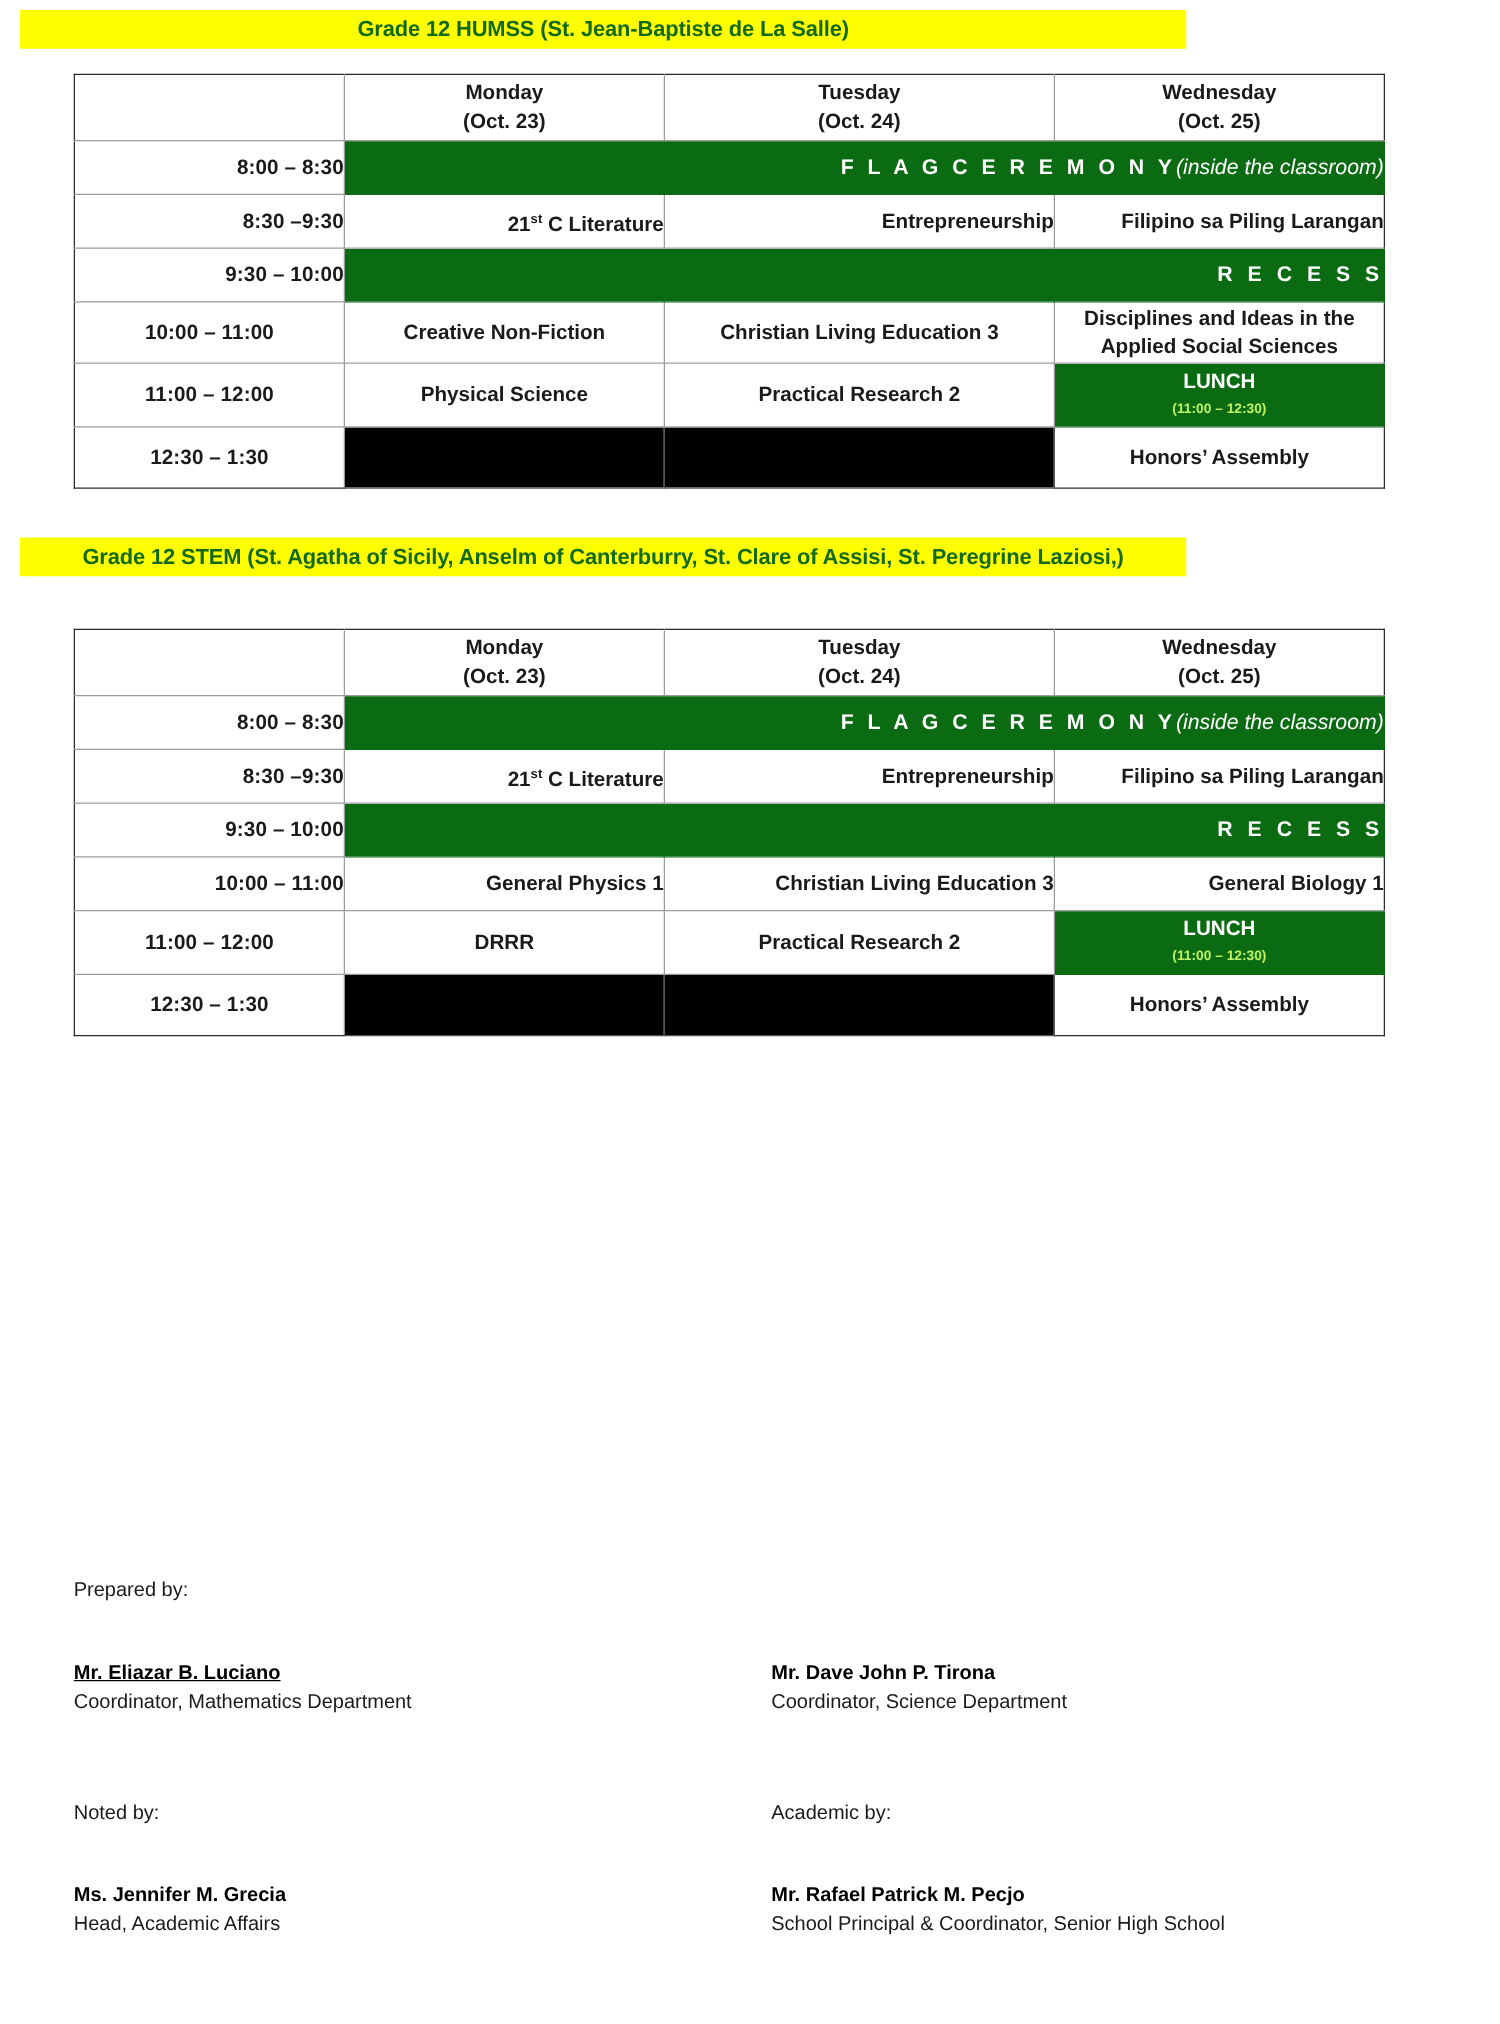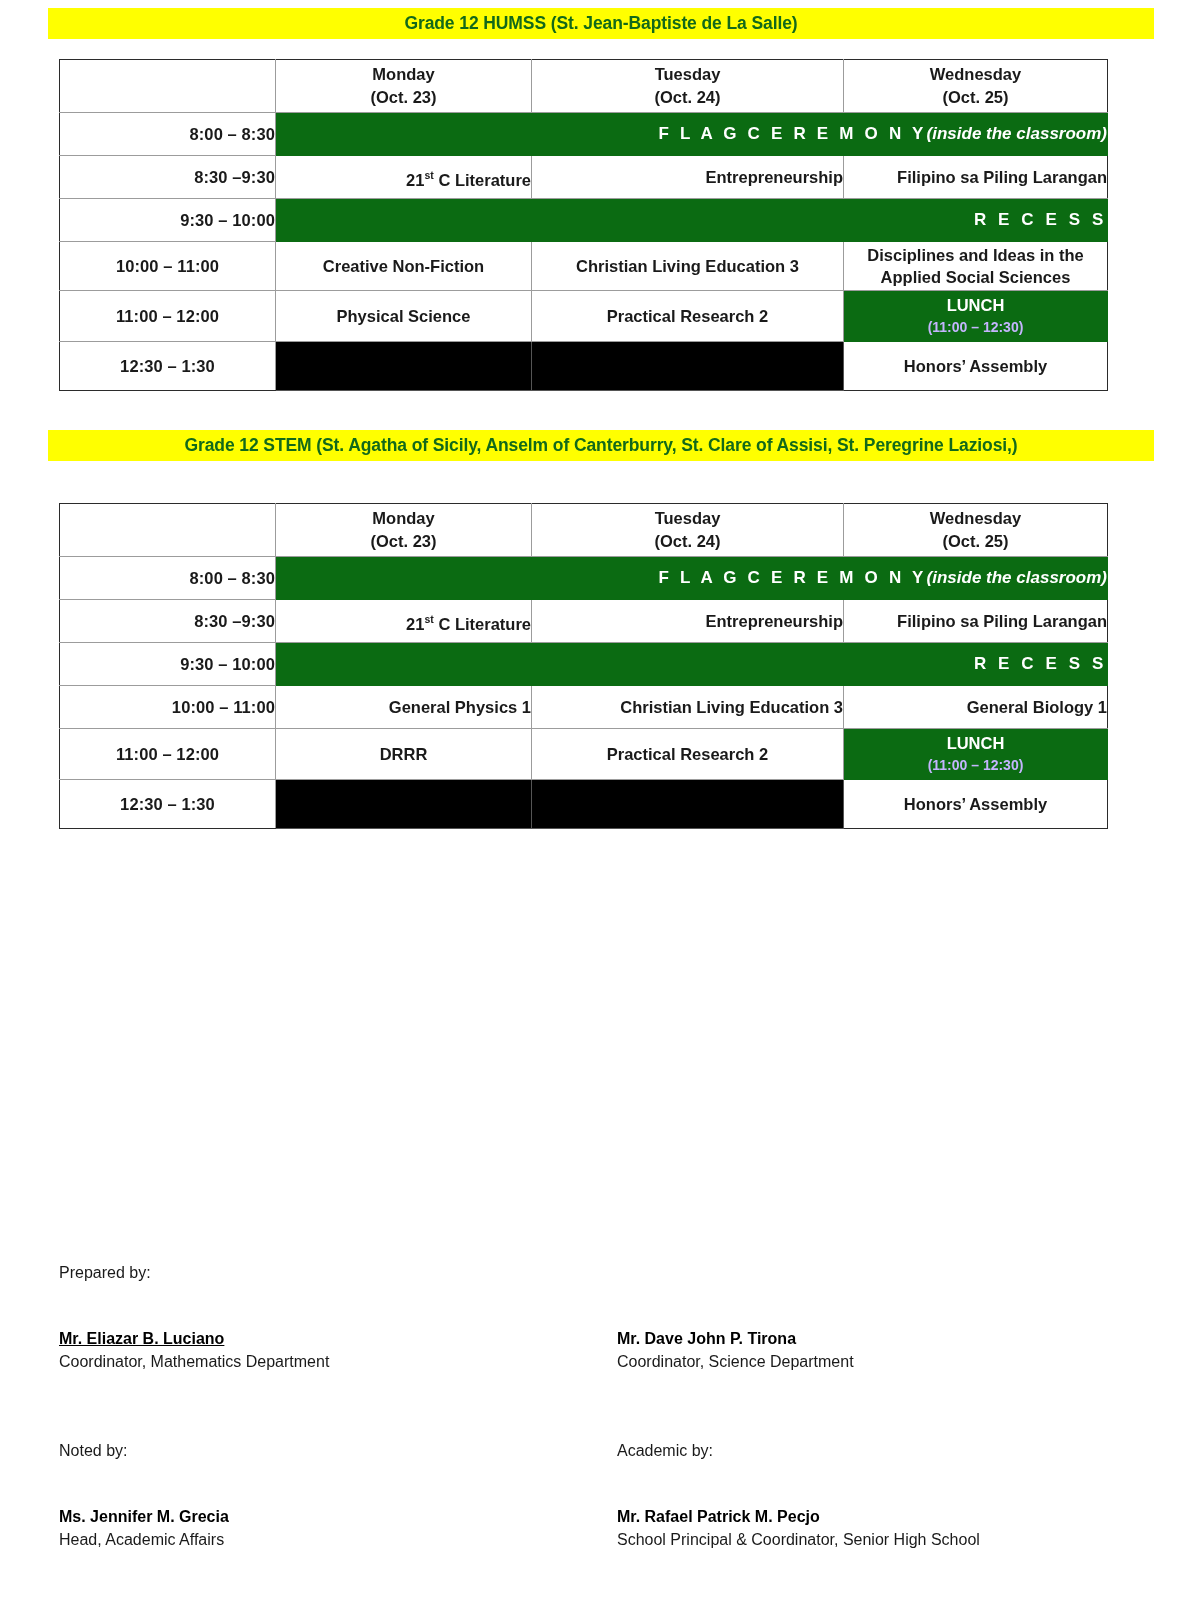--- a/index.html
+++ b/index.html
@@ -12,22 +12,22 @@
     height: 1619px;
     position: relative;
     font-family: "Liberation Sans", sans-serif;
     color: #000000;
     overflow: hidden;
   }
 
   
   .title-wrap {
     position: absolute;
-    left: 48px;
-    width: 1106px;
+    left: 16px;
+    width: 933px;
     text-align: center;
   }
   .title-hl {
     display: block;
     background: #ffff00;
     color: #12691a;
     font-weight: bold;
     font-size: 17.5px;
     line-height: 31px;
     letter-spacing: -0.1px;
@@ -95,23 +95,23 @@
     position: relative;
   }
   .banner-text {
     font-weight: bold;
     font-size: 17px;
     color: #ffffff;
     white-space: nowrap;
   }
   .sp-wide { letter-spacing: 3.2px; }
   .sp-recess { letter-spacing: 3.6px; }
-  .ital { font-style: italic; font-weight: bold; letter-spacing: 0; }
+  .ital { font-style: italic; font-weight: normal; letter-spacing: 0; }
   .lunch-line1 { font-weight: bold; font-size: 16.5px; color: #ffffff; display:block; line-height: 22px;}
-  .lunch-line2 { font-weight: bold; font-size: 14px; color: #c4b5fd; display:block; line-height: 22px;}
+  .lunch-line2 { font-weight: bold; font-size: 11px; color: #bef264; display:block; line-height: 22px;}
 
   
   .blackcell {
     background: #000000 !important;
     border-color: #555555 !important;
   }
   .blackcell .blk {
     display: block;
     height: 100%;
     width: 100%;

